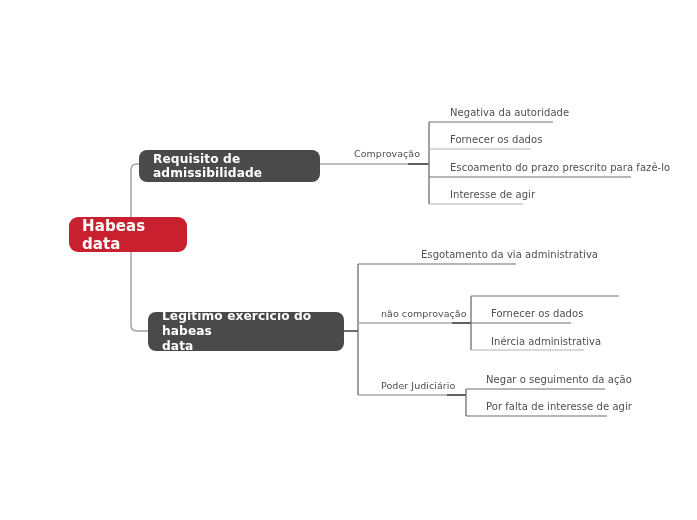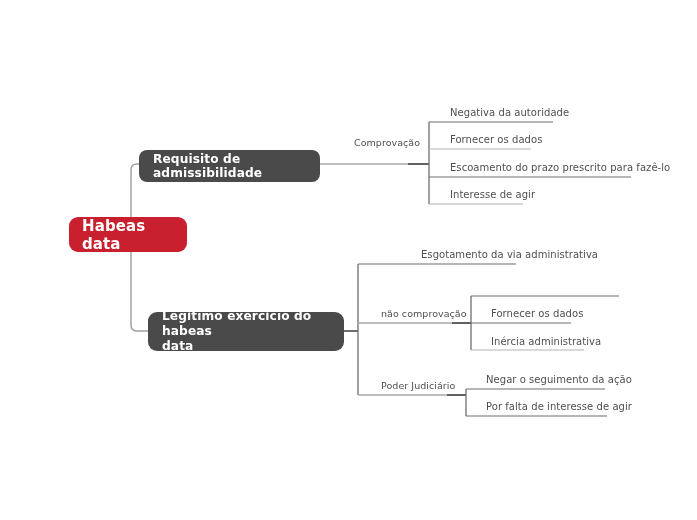--- a/index.html
+++ b/index.html
@@ -62,21 +62,20 @@
     top: 150px;
     width: 181px;
     height: 29px;
   }
   .node-leg {
     left: 148px;
     top: 312px;
     width: 196px;
     height: 39px;
     line-height: 1.25;
-    border-radius: 9px;
   }
   .node-leg .node-text { display: block; }
 
   
   .edge-label {
     position: absolute;
     font-size: 9.5px;
     color: #4f4f4f;
     white-space: nowrap;
     z-index: 4;
@@ -138,21 +137,21 @@
     <span>Requisito de admissibilidade</span>
   </div>
 
   <div class="node node-branch node-leg">
     <span>
       <span class="node-text">Legítimo exercício do habeas</span>
       <span class="node-text">data</span>
     </span>
   </div>
 
-  <div class="edge-label" style="left:354px; top:137px;text-align:right;">Comprovação</div>
+  <div class="edge-label" style="left:354px; top:148px;text-align:right;">Comprovação</div>
 
   <div class="edge-label" style="left:381px; top:308px;">não comprovação</div>
 
   <div class="edge-label" style="left:381px; top:380px;">Poder Judiciário</div>
 
   <div class="leaf-label" style="left:450px; top:107px;">Negativa da autoridade</div>
   <div class="leaf-label" style="left:450px; top:134px;">Fornecer os dados</div>
   <div class="leaf-label" style="left:450px; top:162px;">Escoamento do prazo prescrito para fazê-lo</div>
   <div class="leaf-label" style="left:450px; top:189px;">Interesse de agir</div>
 

